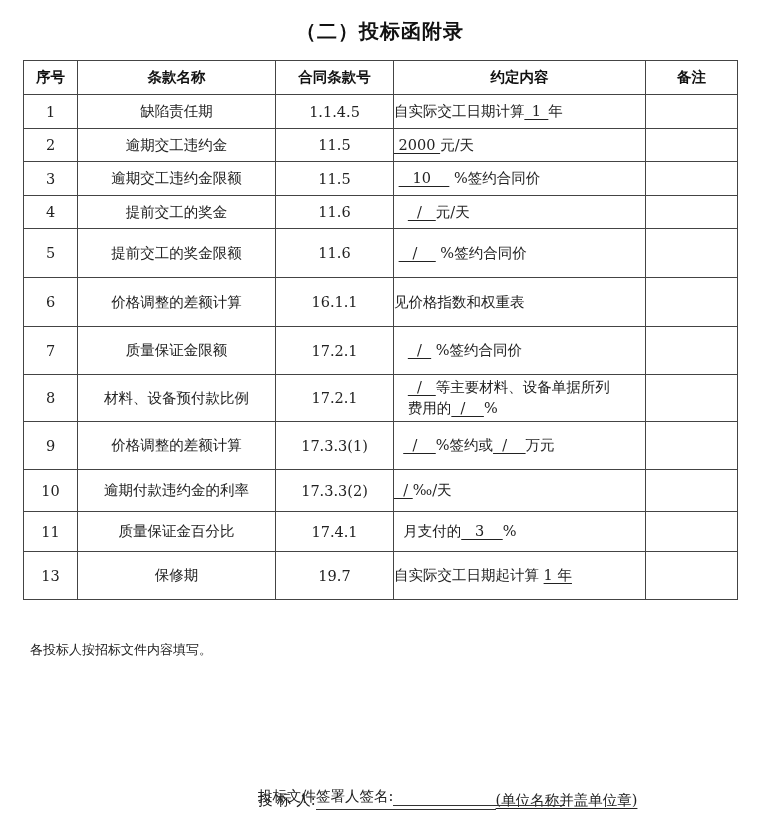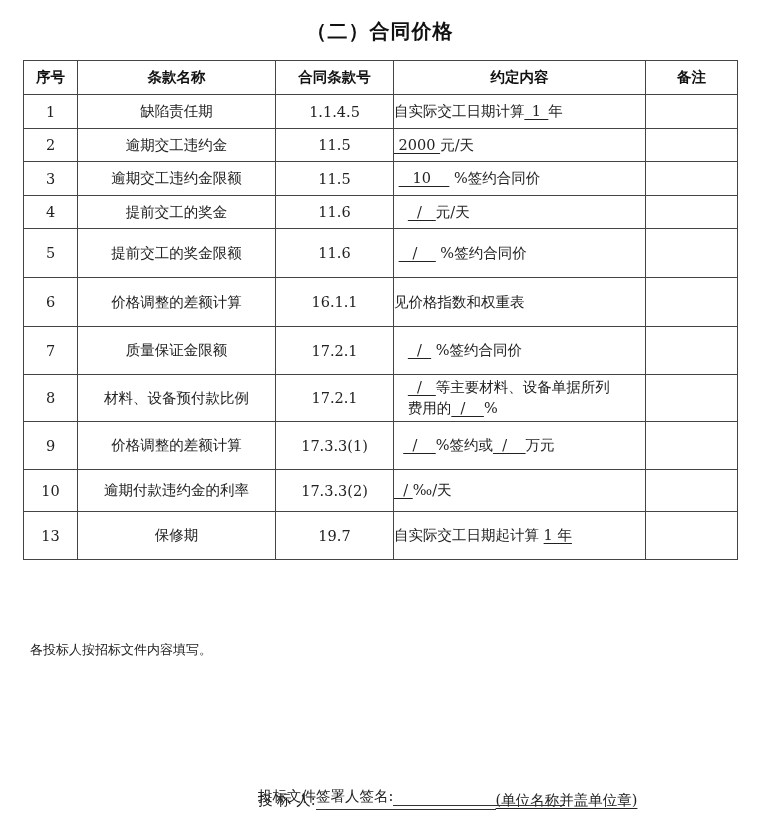--- a/index.html
+++ b/index.html
@@ -39,21 +39,21 @@
       position: absolute; font-size: 14.5px; white-space: pre;
     }
     .line {
       display: inline-block; border-bottom: 1px solid #333; vertical-align: bottom;
       height: 16px;
     }
   </style>
 </head>
 <body>
 
-<div class="title">（二）合同价格</div>
+<div class="title">（二）投标函附录</div>
 
 <table class="appendix">
   <colgroup>
     <col style="width:54px">
       <col style="width:198px">
       <col style="width:118px">
       <col style="width:252px">
       <col style="width:92px">
   </colgroup>
   <thead>
@@ -129,20 +129,27 @@
         <td class="c-content"><span style="white-space: pre;">  </span><span class="u" style="white-space: pre;">  /    </span><span style="white-space: pre;">%签约或</span><span class="u" style="white-space: pre;">  /    </span><span style="white-space: pre;">万元</span></td>
         <td class="c-remark"></td>
       </tr>
       <tr style="height: 42px;">
         <td class="c-no">10</td>
         <td class="c-name">逾期付款违约金的利率</td>
         <td class="c-clause">17.3.3(2)</td>
         <td class="c-content"><span class="u" style="white-space: pre;">  / </span><span style="white-space: pre;">‰/天</span></td>
         <td class="c-remark"></td>
       </tr>
+      <tr style="height: 40px;">
+        <td class="c-no">11</td>
+        <td class="c-name">质量保证金百分比</td>
+        <td class="c-clause">17.4.1</td>
+        <td class="c-content"><span style="white-space: pre;">  月支付的</span><span class="u" style="white-space: pre;">   3    </span><span style="white-space: pre;">%</span></td>
+        <td class="c-remark"></td>
+      </tr>
       <tr style="height: 48px;">
         <td class="c-no">13</td>
         <td class="c-name">保修期</td>
         <td class="c-clause">19.7</td>
         <td class="c-content"><span style="white-space: pre;">自实际交工日期起计算 </span><span class="u" style="white-space: pre;">1 年</span></td>
         <td class="c-remark"></td>
       </tr>
     </tbody>
 </table>
 

